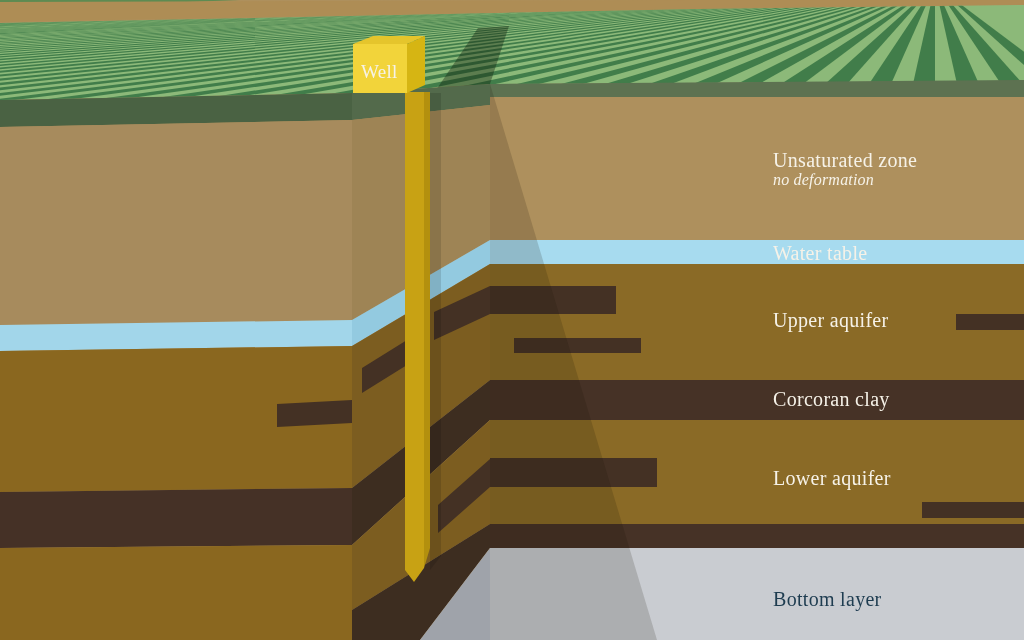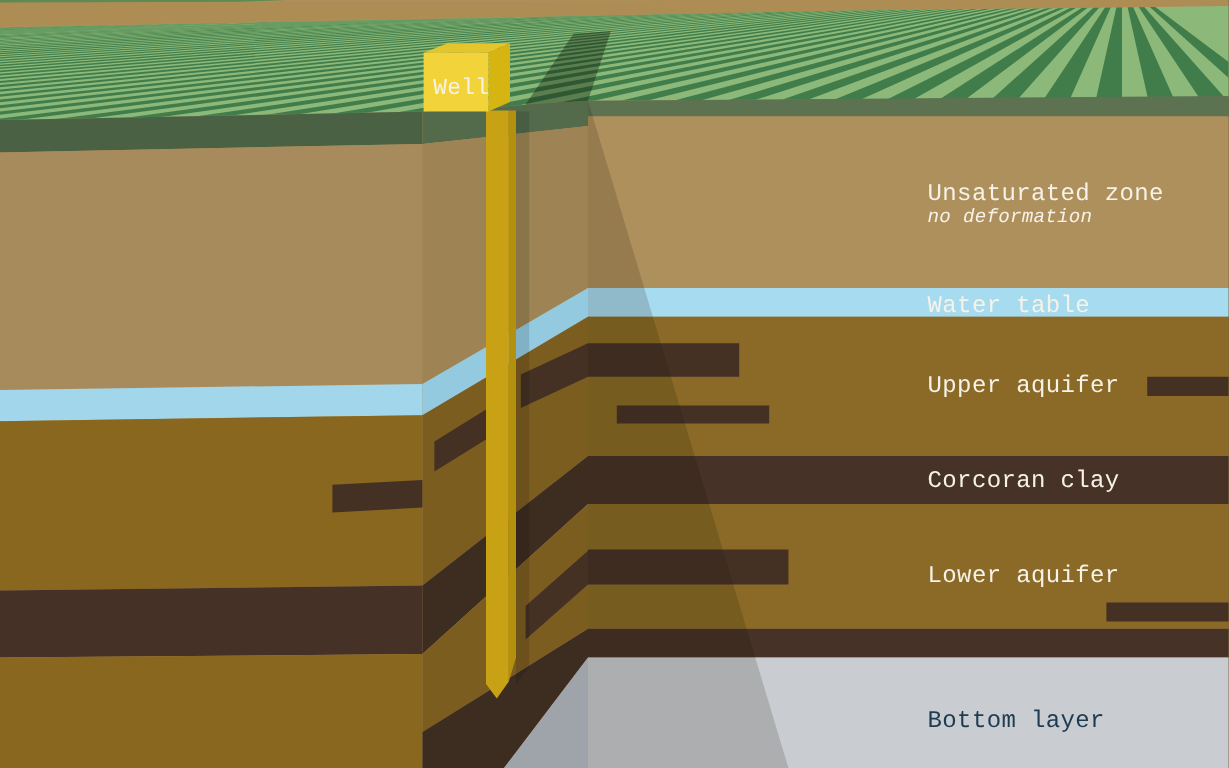--- a/index.html
+++ b/index.html
@@ -1,18 +1,18 @@
 <!DOCTYPE html>
 <html style="--far-green: #5d8b52; --far-strip: #ae8d55; --field-light: #8cb979; --field-dark: #417d4a; --topsoil-left: #4a6243; --topsoil-mid: #536a4b; --topsoil-right: #5d7251; --unsat-left: #a78b5d; --unsat-mid: #9e8455; --unsat-right: #ae905d; --water-left: #a2d6ea; --water-mid: #93cae0; --water-right: #a7dbef; --aquifer-left: #8a671f; --aquifer-mid: #7c5d20; --aquifer-right: #8a6a26; --clay-left: #453126; --clay-mid: #3d2d20; --clay-right: #463226; --gray-mid: #9fa3aa; --gray-right: #c9ccd1; --lens: #443124; --well-front: #f2d43a; --well-side: #d6b513; --well-top: #e5c52c; --pipe: #c8a214; --pipe-dark: #b3900e; --label-light: #f6f2e8; --label-dark: #1e3c50;"><head>
 <meta charset="utf-8">
 <style>
   html,body{margin:0;padding:0;background:#222;}
   .stage{
     position:relative;width:1024px;height:640px;overflow:hidden;
-    font-family:Liberation Mono, monospace;
+    font-family:Liberation Serif, serif;
     background:var(--unsat-right);
   }
   .stage svg{display:block;width:100%;height:100%;}
   text{fill:var(--label-light);}
   .t-name{font-size:20px;letter-spacing:.3px;}
   .t-note{font-size:16px;font-style:italic;letter-spacing:.2px;}
   .t-well{font-size:19px;letter-spacing:.3px;}
   .t-dark{fill:var(--label-dark);}
   .c-far-green{fill:var(--far-green)} .c-far-strip{fill:var(--far-strip)}
   .c-field-light{fill:var(--field-light)} .c-field-dark{fill:var(--field-dark)}

